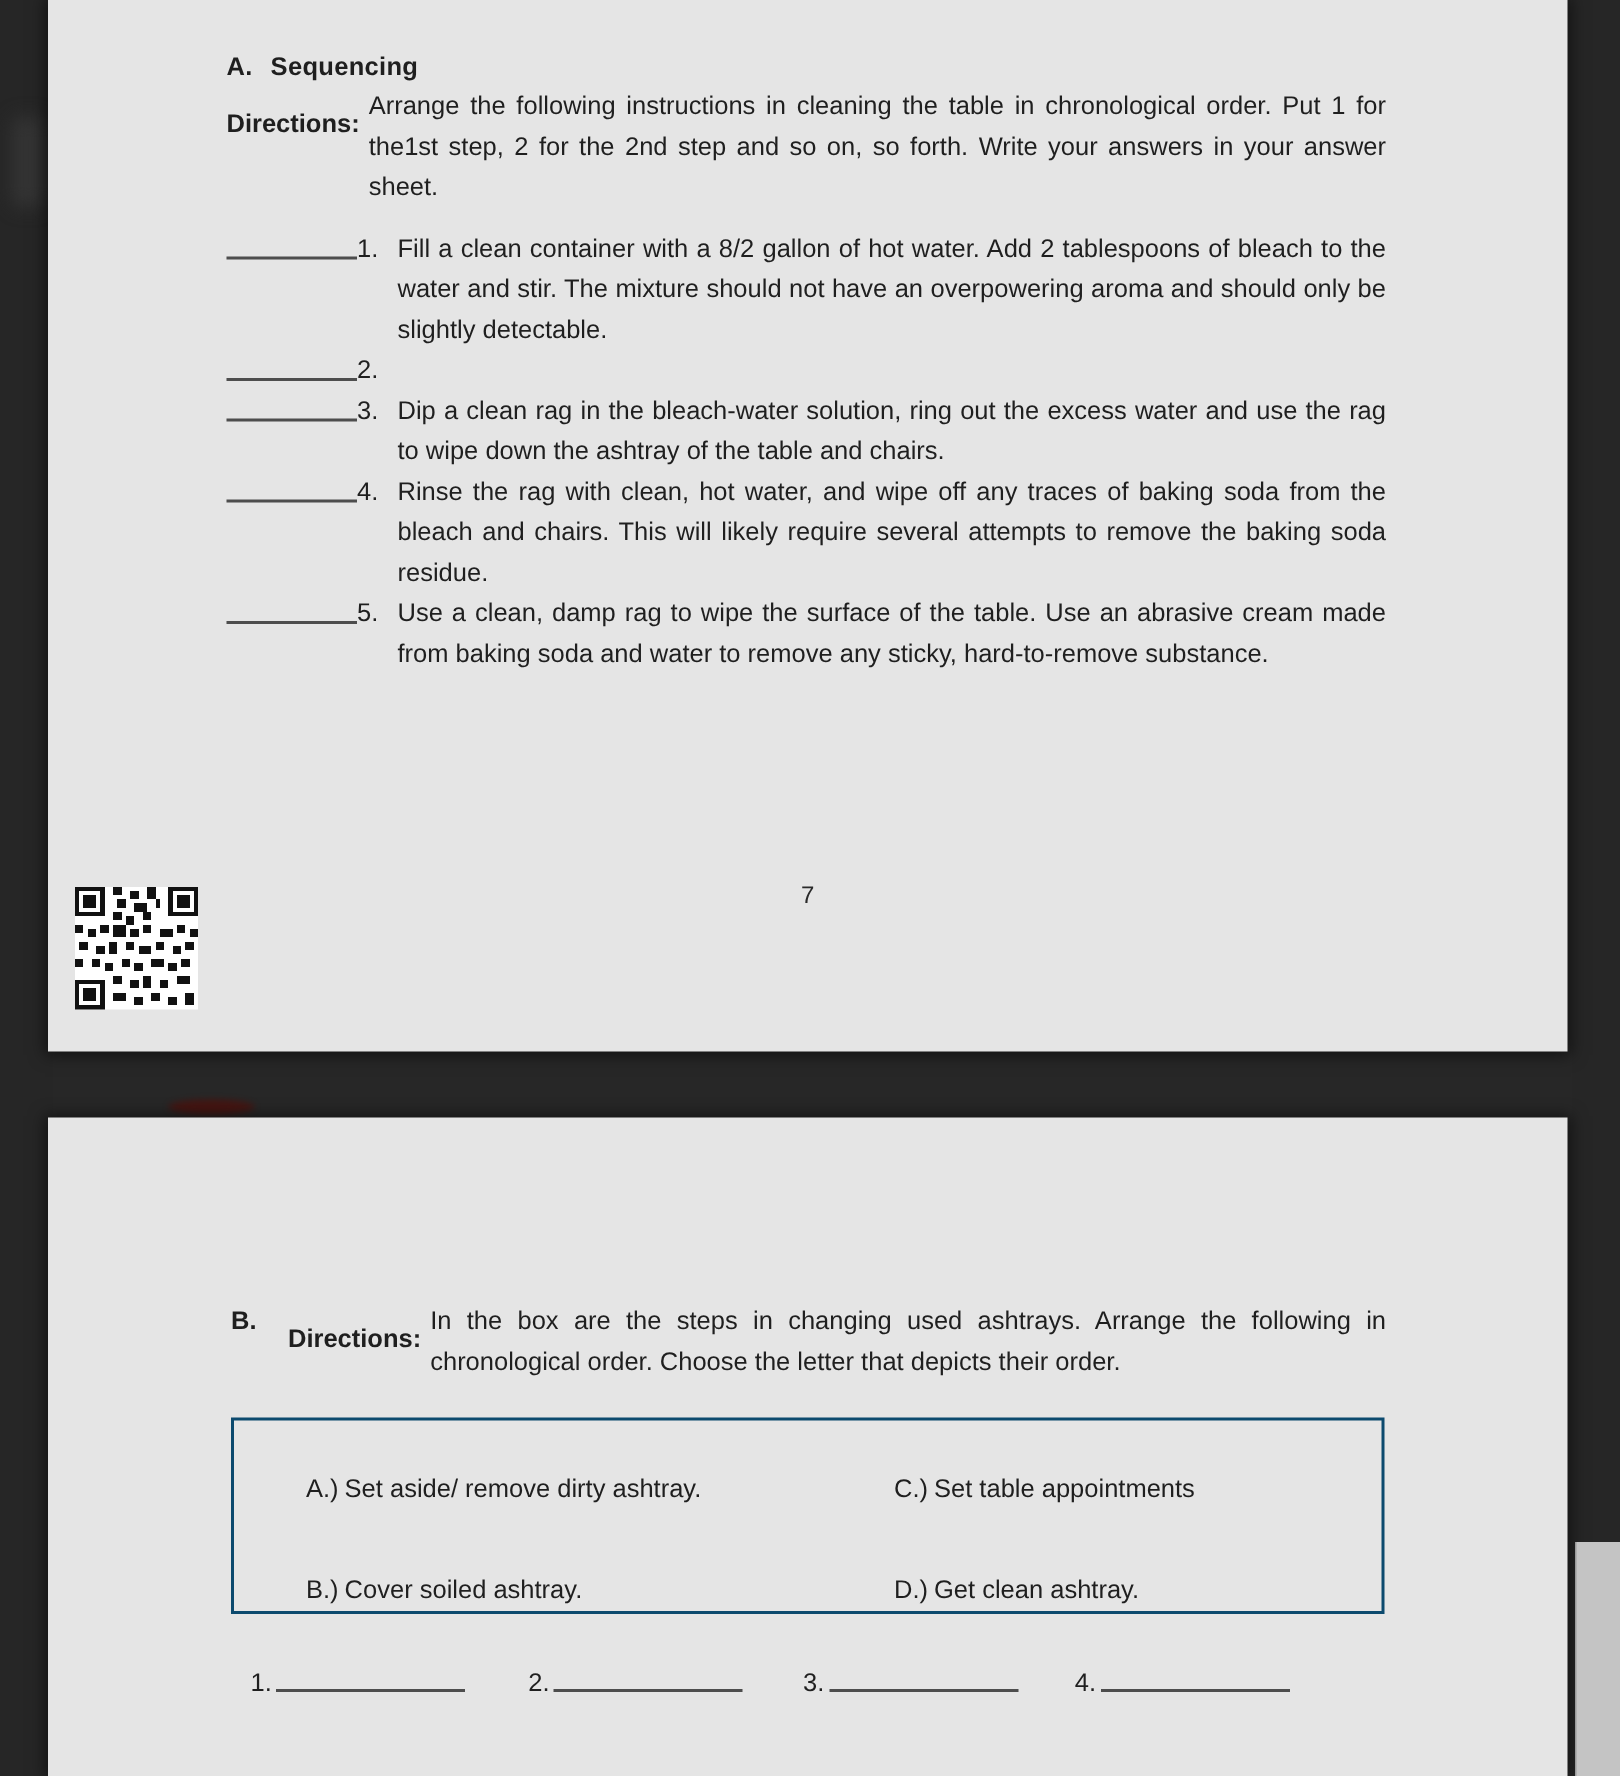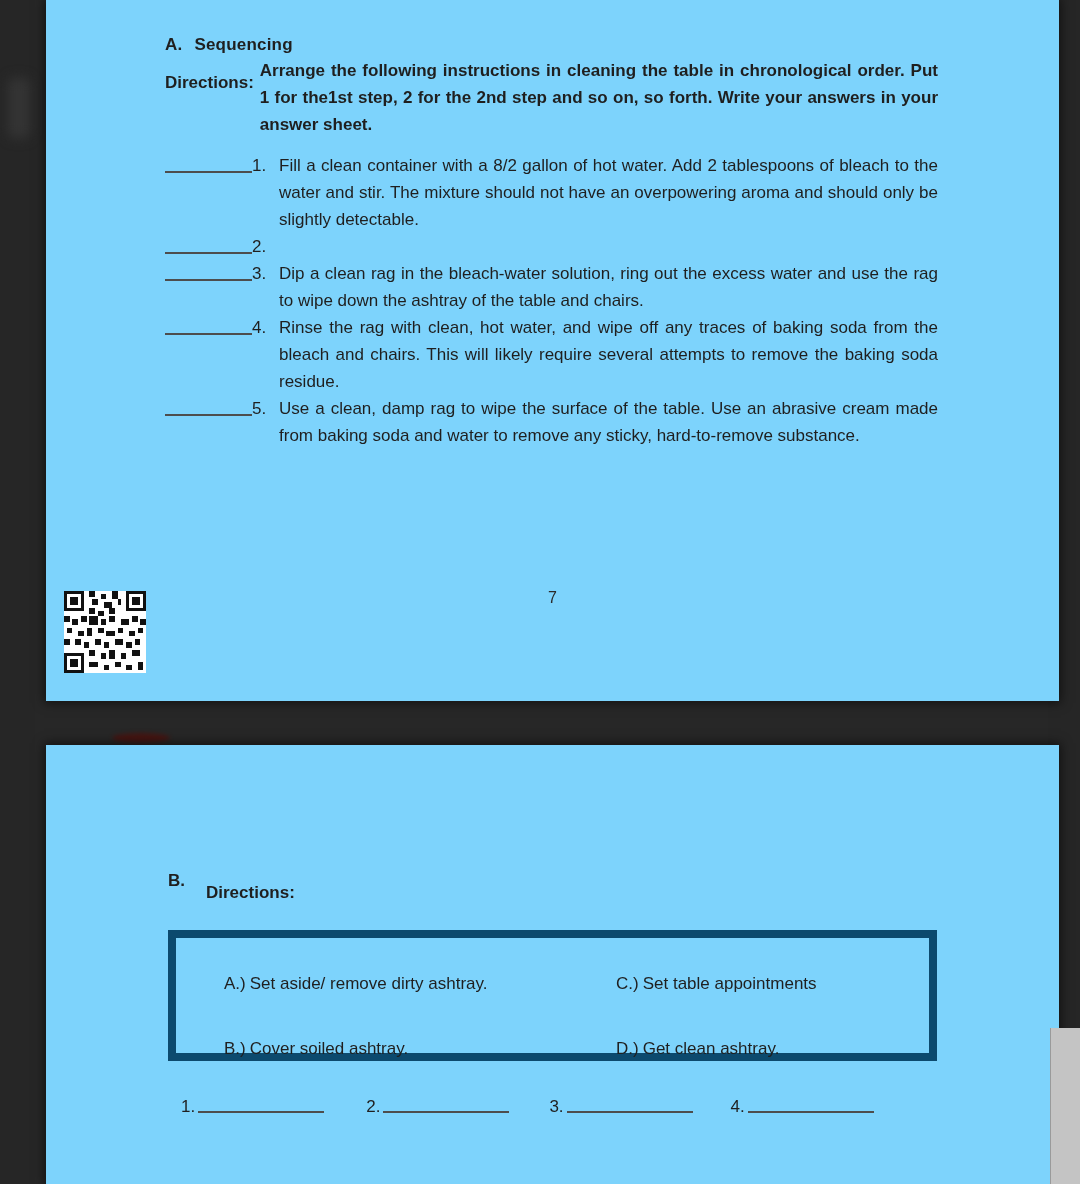--- a/index.html
+++ b/index.html
@@ -11,37 +11,37 @@
     color:#1f1f1f;
   }
   .side-strip { position:absolute; top:0; height:100%; background:#262626; }
   .strip-left { left:0; width:35px; }
   .strip-right { right:0; width:32px; }
   .strip-smudge {
     position:absolute; left:8px; top:78px; width:22px; height:60px;
     background:#343434; filter:blur(6px); border-radius:6px;
   }
   .page {
-    position:absolute; left:46px; width:1013px; background:#7dd3fc;
+    position:absolute; left:32px; width:1013px; background:#e5e5e5;
     box-shadow:0 0 10px 2px rgba(0,0,0,0.55);
   }
   #page1 { top:0; height:701px; }
   #page2 { top:745px; height:439px; }
   .red-smudge {
     position:absolute; left:112px; top:733px; width:58px; height:10px;
     background:#4a120e; border-radius:50%; filter:blur(2px); opacity:.85;
   }
 
   
   .p1-content { padding:33px 121px 0 119px; font-size:17px; line-height:27px; }
   .section-head { font-weight:bold; line-height:24px; letter-spacing:.2px; }
   .section-head .sec-label { margin-right:12px; }
   .dir-row { display:flex; }
   .dir-label { font-weight:bold; white-space:nowrap;margin-top:12px; }
-  .dir-text { flex:1; text-align:justify; margin-left:6px;font-weight:bold; }
+  .dir-text { flex:1; text-align:justify; margin-left:6px; }
   .items { margin-top:14px; }
   .item { display:flex; align-items:flex-start; }
   .blank-line {
     width:87px; height:21px; flex:0 0 87px;
     border-bottom:2px solid #4d4d4d;
   }
   .item-num { flex:0 0 27px; }
   .item-text { flex:1; text-align:justify; }
   .qr {
     position:absolute; left:18px; top:591px; width:82px; height:82px;
@@ -52,21 +52,21 @@
   }
 
   
   .p2-content { padding:122px 121px 0 122px; font-size:17px; line-height:27px; }
   .p2-dir { display:flex; }
   .p2-sec-label { font-weight:bold; flex:0 0 38px; }
   .p2-dir .dir-label { font-weight:bold; white-space:nowrap; }
   .p2-dir .dir-text { flex:1; margin-left:6px; text-align:justify; }
   .options-box {
     margin-top:24px; width:769px; height:131px;
-    border:8px solid #0c4a6e;
+    border:2px solid #0c4a6e;
     display:grid; grid-template-columns:392px 1fr;
     padding:32px 0 0 48px; row-gap:38px;
   }
   .opt { white-space:nowrap; }
   .opt-letter { margin-right:4px; }
   .answers-row {
     display:flex; margin-top:32px; margin-left:13px;
   }
   .ans-group { display:flex; align-items:flex-start; }
   .ans-num { font-size:17px; }
@@ -190,20 +190,21 @@
   </div>
 
   <div class="red-smudge"></div>
 
   <div class="page" id="page2">
     <div class="p2-content">
 
       <div class="p2-dir">
         <span class="p2-sec-label">B.</span>
         <span class="dir-label">Directions:</span>
+        <div class="dir-text">In the box are the steps in changing used ashtrays. Arrange the following in chronological order. Choose the letter that depicts their order.</div>
       </div>
 
       <div class="options-box">
         <div class="opt">
           <span class="opt-letter">A.)</span><span>Set aside/ remove dirty ashtray.</span>
         </div>
         <div class="opt">
           <span class="opt-letter">C.)</span><span>Set table appointments</span>
         </div>
         <div class="opt">

